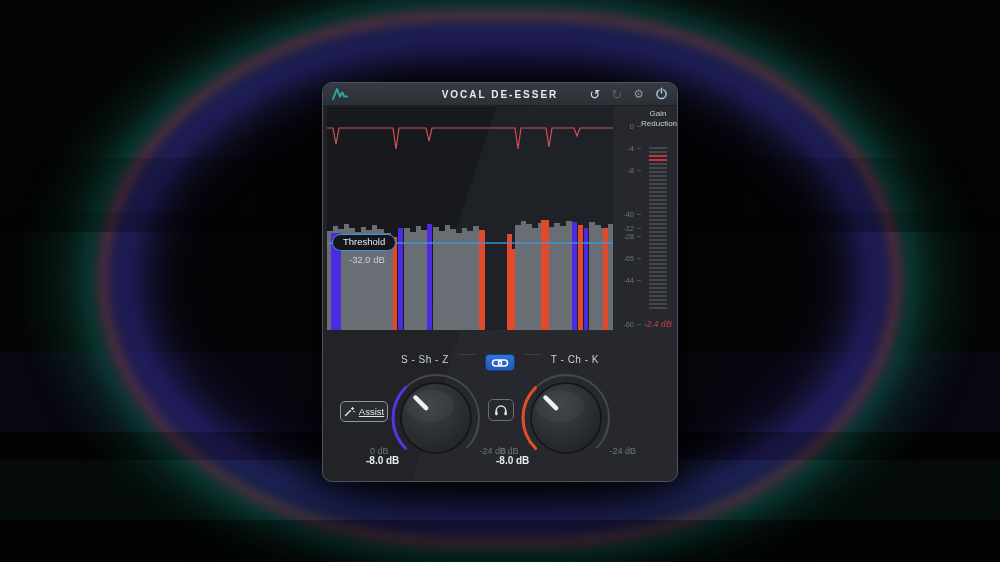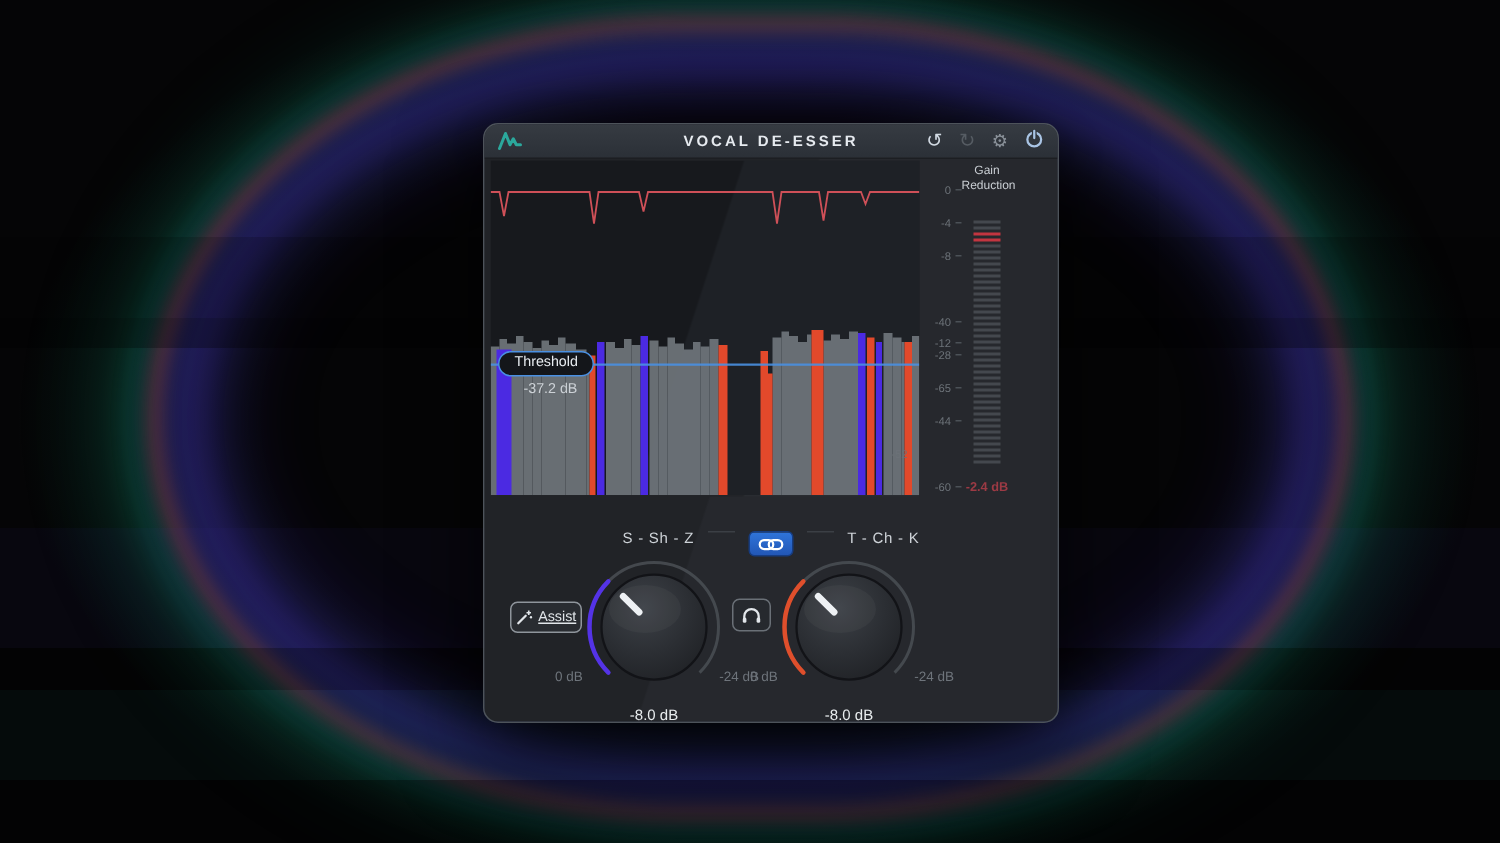--- a/index.html
+++ b/index.html
@@ -22,21 +22,21 @@
       rgba(0,0,0,0) 62%, rgba(14,100,78,0.10) 72%, rgba(14,100,78,0.16) 80%, rgba(0,0,0,0) 94%); }
   .strip { position:absolute; left:0; right:0; }
   .strip1 { top:158px; height:54px; background:rgba(0,0,0,0.16); }
   .strip2 { top:212px; height:20px; background:rgba(0,0,0,0.28); }
   .strip3 { top:352px; height:80px; background:rgba(84,56,200,0.05); }
   .strip4 { top:432px; height:28px; background:rgba(0,0,0,0.22); }
   .strip5 { top:460px; height:60px; background:rgba(10,70,55,0.10); }
   .strip6 { top:520px; height:42px; background:rgba(0,0,0,0.30); }
 
   
-  .plugin { position:absolute; left:322px; top:82px; width:384px; height:400px;
+  .plugin { position:absolute; left:322px; top:82px; width:356px; height:400px;
     border-radius:10px; border:1px solid #4d535a; z-index:5;
     background:linear-gradient(108deg,#212327 45%,#26282d 45.3%);
     box-shadow:0 18px 55px rgba(0,0,0,0.7);padding-left:20px; }
 
   .titlebar { position:absolute; left:0; top:0; right:0; height:23px;
     border-radius:9px 9px 0 0; display:flex; align-items:center; padding:0 9px;
     background:linear-gradient(#363b42,#2b3037); border-bottom:1px solid #1c1e22; }
   .logo { display:flex; align-items:center; }
   .title { position:absolute; left:0; right:0; text-align:center; color:#e6eaef;
     font-size:10px; font-weight:bold; letter-spacing:2px; }
@@ -64,21 +64,21 @@
   .tick-dash { width:4px; height:1px; background:#4b5157; }
 
   
   .meter { position:absolute; left:318px; top:24px; width:34px; height:224px; }
   .meter-label { position:absolute; top:2px; left:0; right:0; text-align:center;
     color:#c9ced3; font-size:8px; line-height:1.25; }
   .ladder { position:absolute; left:8px; top:40px; width:18px; height:166px; }
   .rung { position:absolute; left:0; width:18px; height:2px; background:#44484e; }
   .rung.red { background:#c23540; }
   .meter-value { position:absolute; top:212px; left:0; right:0; text-align:center;
-    color:#9c3a44; font-size:8.5px; font-weight:bold; }
+    color:#9c3a44; font-size:8.5px; font-weight:bold;font-style:italic; }
 
   
   .section-title { position:absolute; top:256px; left:0; right:0; text-align:center;
     color:#cdd2d7; font-size:10.5px; }
   .band-row { position:absolute; top:271px; left:0; right:0; height:20px;
     display:flex; align-items:flex-start; justify-content:center; gap:9px; }
   .band-label { color:#cdd2d7; font-size:10px; letter-spacing:0.5px; }
   .band-line { width:18px; height:1px; background:#3b3f45; }
   .link-btn { width:30px; height:17px; border-radius:4px; cursor:pointer;
     background:linear-gradient(#2f74da,#2257b6); border:1px solid #163c80;
@@ -91,22 +91,22 @@
 
   .phones-btn { position:absolute; left:165px; top:316px; width:26px; height:22px;
     border:1px solid #6a7077; border-radius:5px; background:#26292e; cursor:pointer;
     display:flex; align-items:center; justify-content:center; }
 
   .knob-group { position:absolute; top:287px; width:140px; height:105px; }
   .knob-group.kg-s { left:43px; } .knob-group.kg-t { left:173px; }
   .knob-svg { position:absolute; left:22px; top:0; cursor:pointer; }
   .k-min { position:absolute; left:4px;  top:76px; color:#6e747b; font-size:9px; }
   .k-max { position:absolute; right:0px; top:76px; color:#6e747b; font-size:9px; }
-  .k-val { position:absolute; left:0; right:0; top:85px; text-align:center;
-    color:#e8ecee; font-size:10px; font-weight:normal;margin-top:17px; }
+  .k-val { position:absolute; left:0; right:0; top:85px; text-align:left;
+    color:#e8ecee; font-size:10px; font-weight:bold; }
 </style>
 </head>
 <body>
 
 <div class="backdrop">
   <div class="bg-ring ring-teal"></div>
   <div class="bg-ring ring-red"></div>
   <div class="bg-ring ring-purple"></div>
   <div class="teal-wash"></div>
   <div class="strip strip1"></div>
@@ -190,21 +190,21 @@
         <rect x="245" y="115" width="5" height="109" fill="#4b2ae2"></rect>
         <rect x="251" y="118" width="5" height="106" fill="#e2492b"></rect>
         <rect x="257" y="121" width="4" height="103" fill="#4b2ae2"></rect>
         <rect x="276" y="121" width="5" height="103" fill="#e2492b"></rect>
         <line x1="0" y1="136" x2="286" y2="136" stroke="#4a90e2" stroke-width="1.5" opacity="0.9"></line>
         <path d="M0 21 L6 21 L9 37 L12 21 L66 21 L69 42 L72 21 L99 21 L102 34 L105 21 L188 21 L191 42 L194 21 L219 21 L222 40 L225 21 L247 21 L250 29 L253 21 L286 21" stroke="#cf5058" stroke-width="1.2" fill="none"></path>
       </svg>
     <div class="thr-pill">
       <span>Threshold</span>
     </div>
-    <div class="thr-value">-37.2 dB</div>
+    <div class="thr-value">-32.0 dB</div>
   </div>
 
   <div class="ticks">
       <div class="tick" style="top: 14px;">
         <span class="tick-label">0</span>
         <span class="tick-dash"></span>
       </div>
       <div class="tick" style="top: 36px;">
         <span class="tick-label">-4</span>
         <span class="tick-dash"></span>

